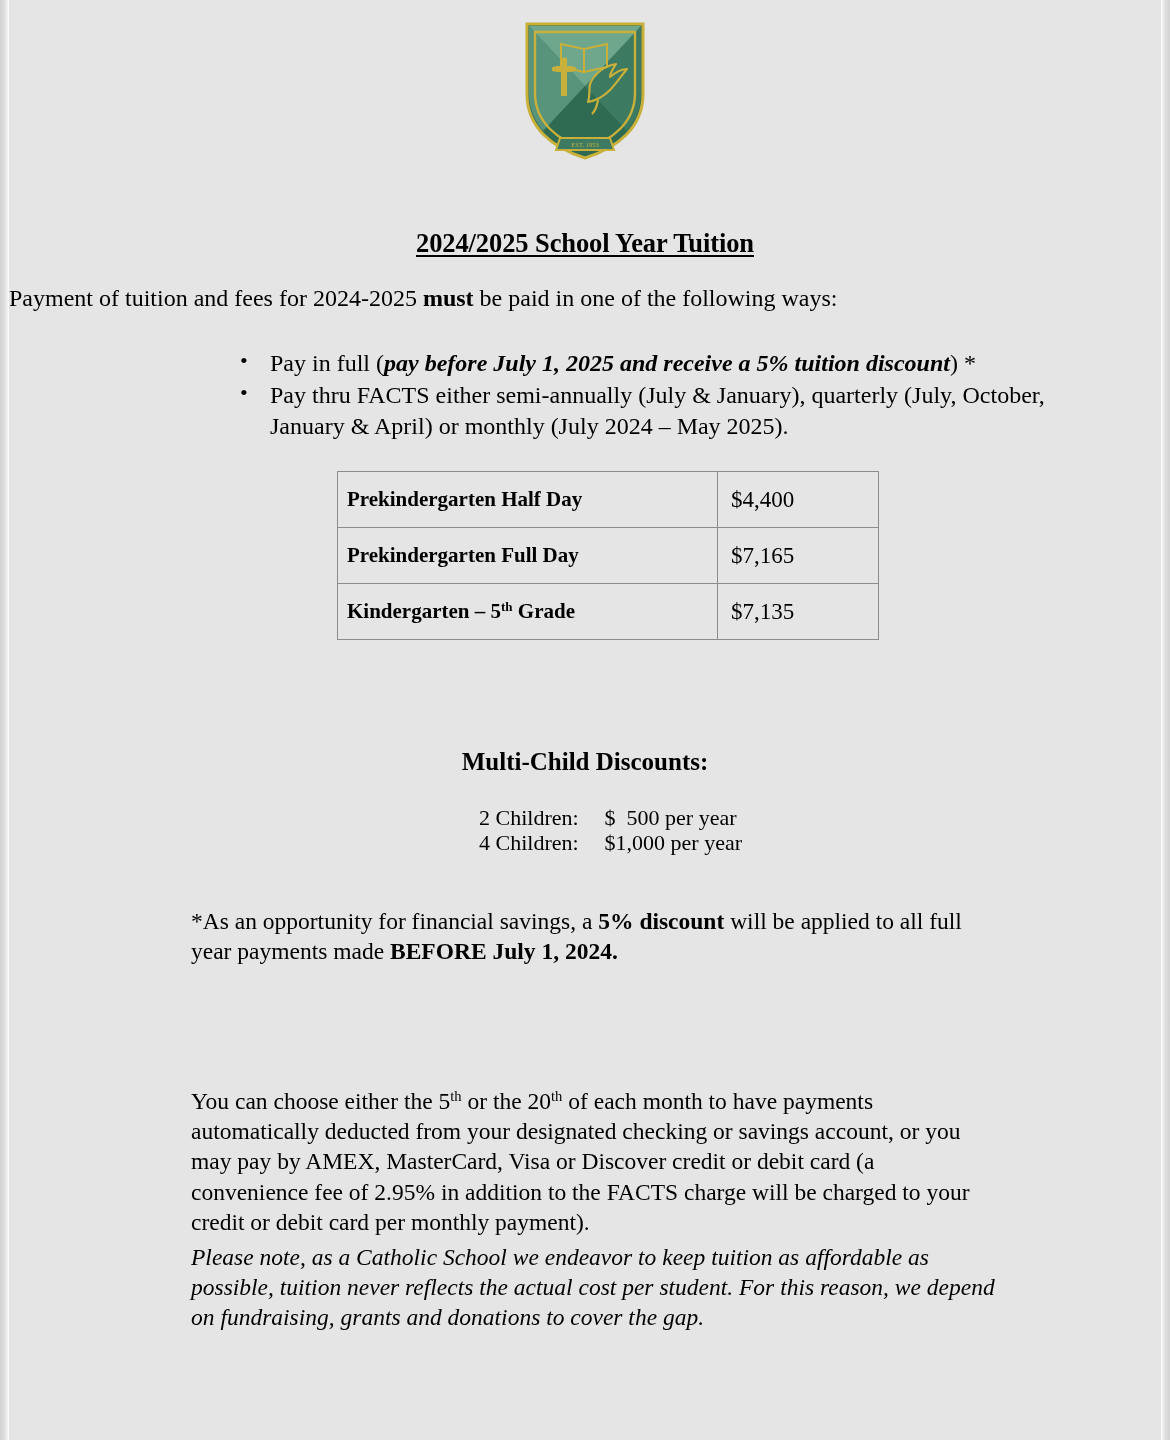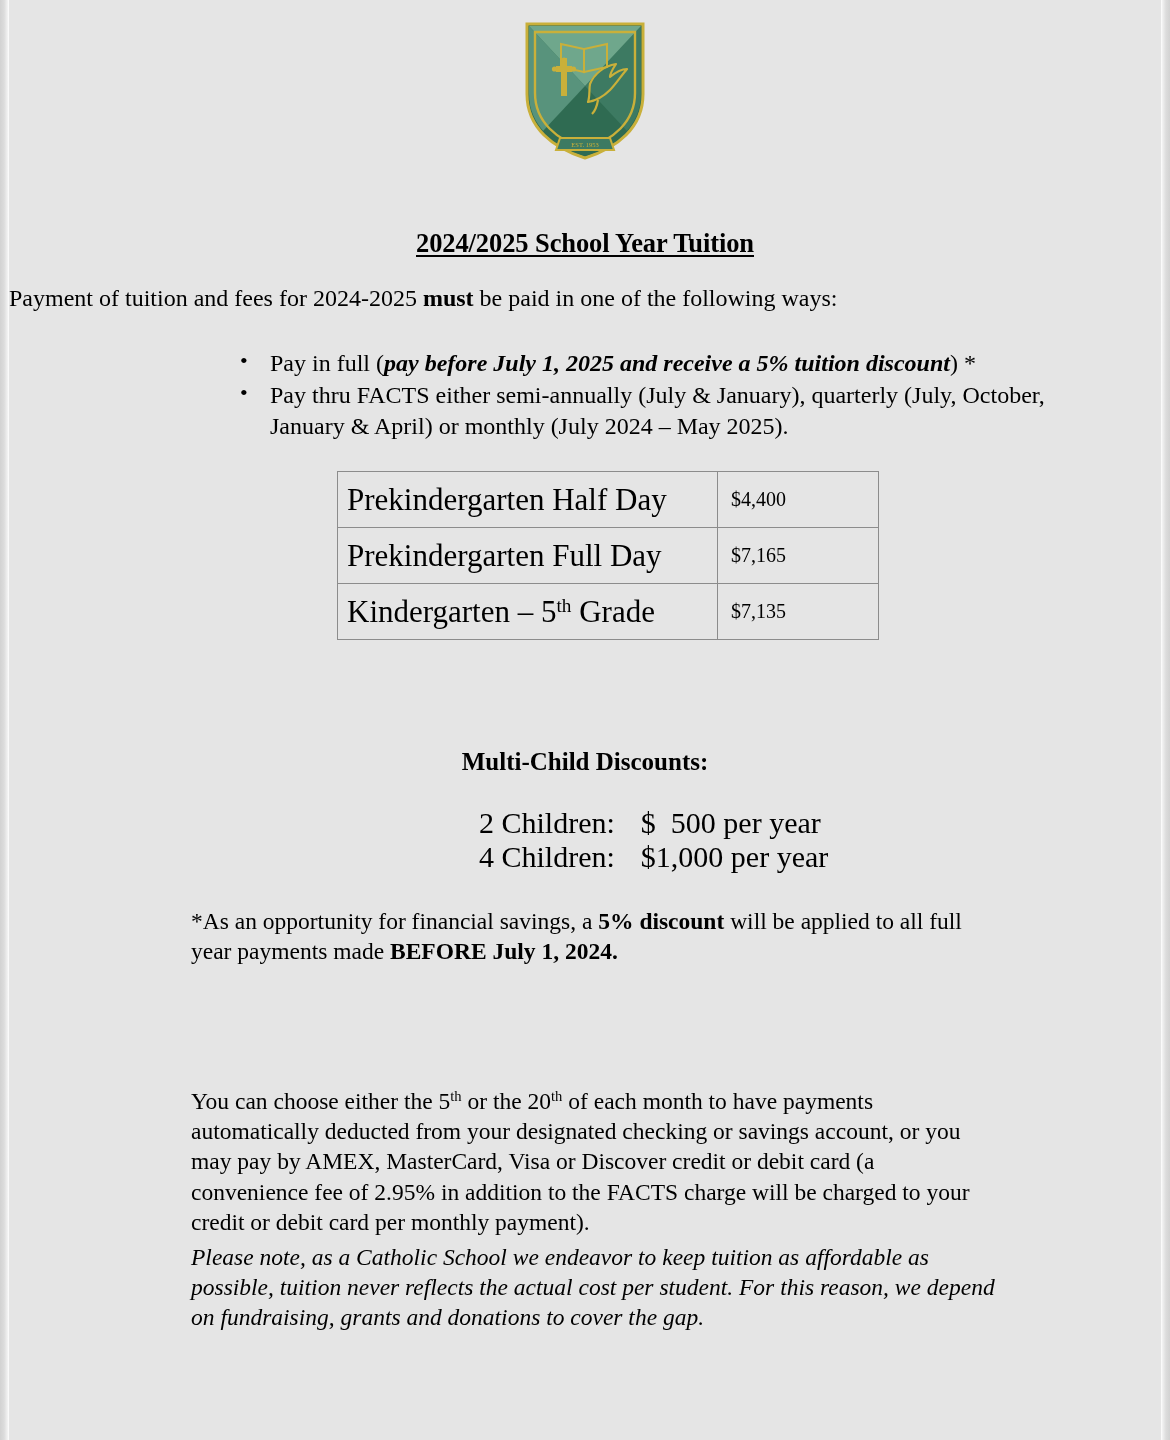--- a/index.html
+++ b/index.html
@@ -116,26 +116,26 @@
     table-layout: fixed;
   }
   table.tuition td {
     border: 1px solid #8c8c8c;
     height: 55px;
     vertical-align: middle;
     padding: 0 0 0 9px;
   }
   table.tuition td.label {
     width: 370px;
-    font-size: 31px;
-    font-weight: normal;
+    font-size: 21px;
+    font-weight: bold;
   }
   table.tuition td.amount {
     width: 147px;
-    font-size: 20px;
+    font-size: 23px;
     padding-left: 13px;
   }
   sup {
     font-size: 0.62em;
     vertical-align: 0.52em;
     line-height: 0;
   }
 
   
   .mc-title {
@@ -145,21 +145,21 @@
     width: 1152px;
     text-align: center;
     font-size: 25px;
     font-weight: bold;
   }
   table.discounts {
     position: absolute;
     left: 470px;
     top: 806px;
     border-collapse: collapse;
-    font-size: 30px;
+    font-size: 22px;
     line-height: 1.13;
   }
   table.discounts td {
     padding: 0;
     white-space: pre;
   }
   table.discounts td.n { padding-right: 26px; }
 
   
   .para {

